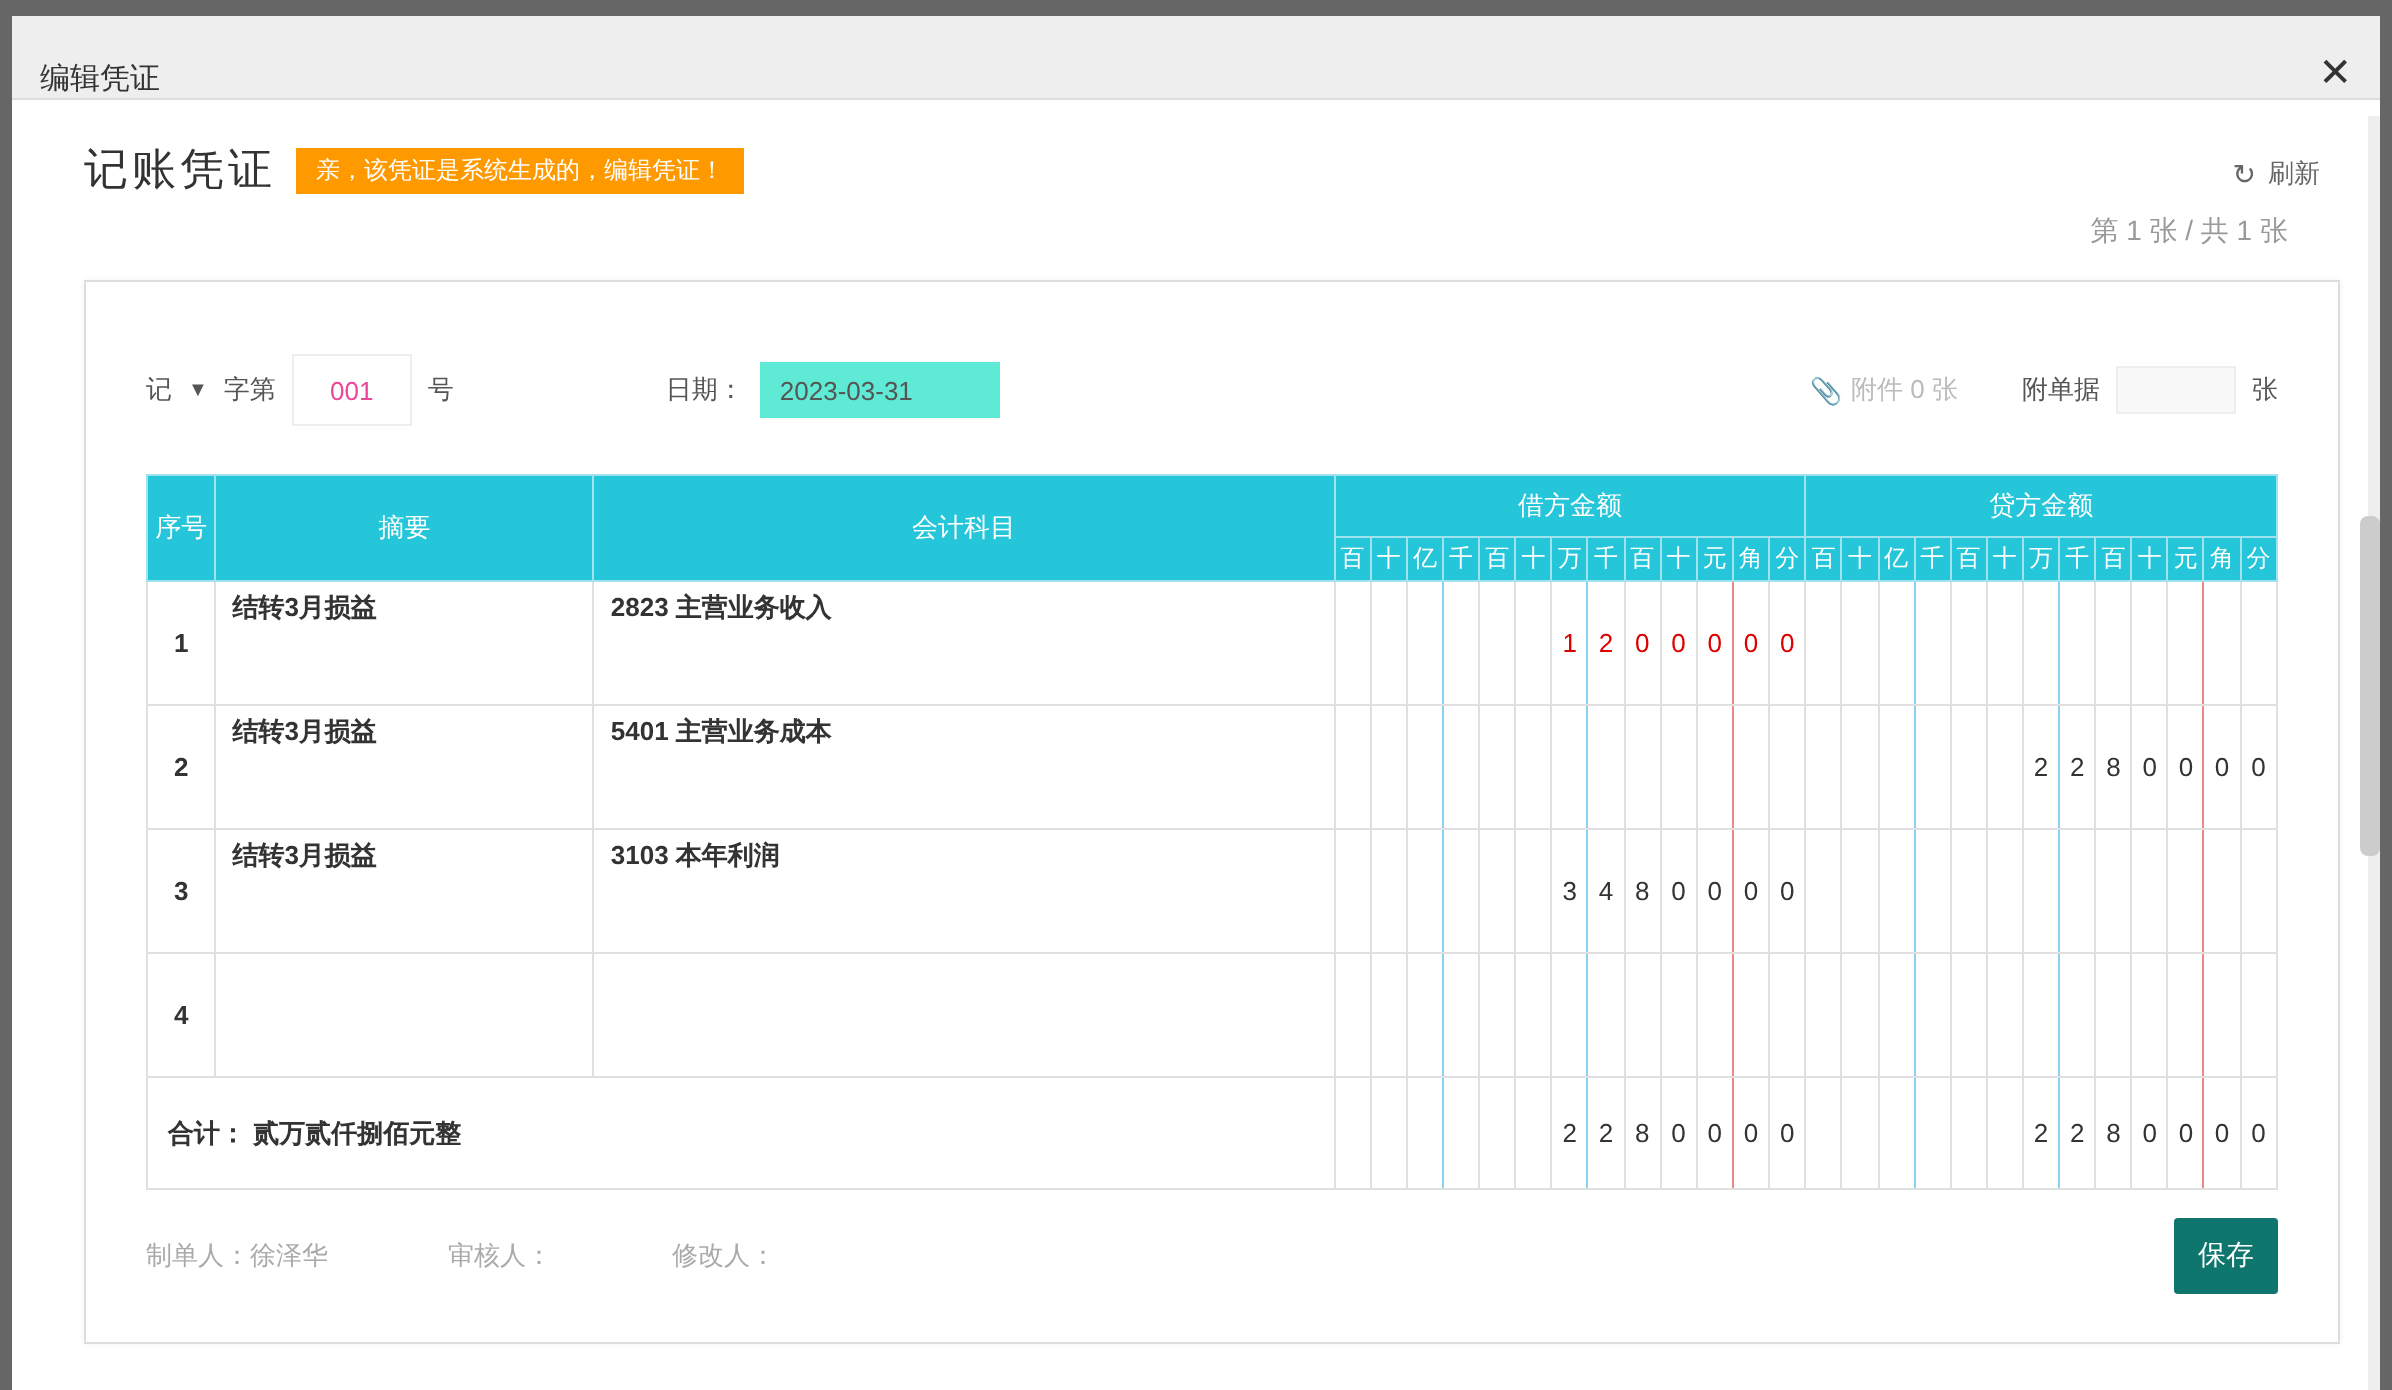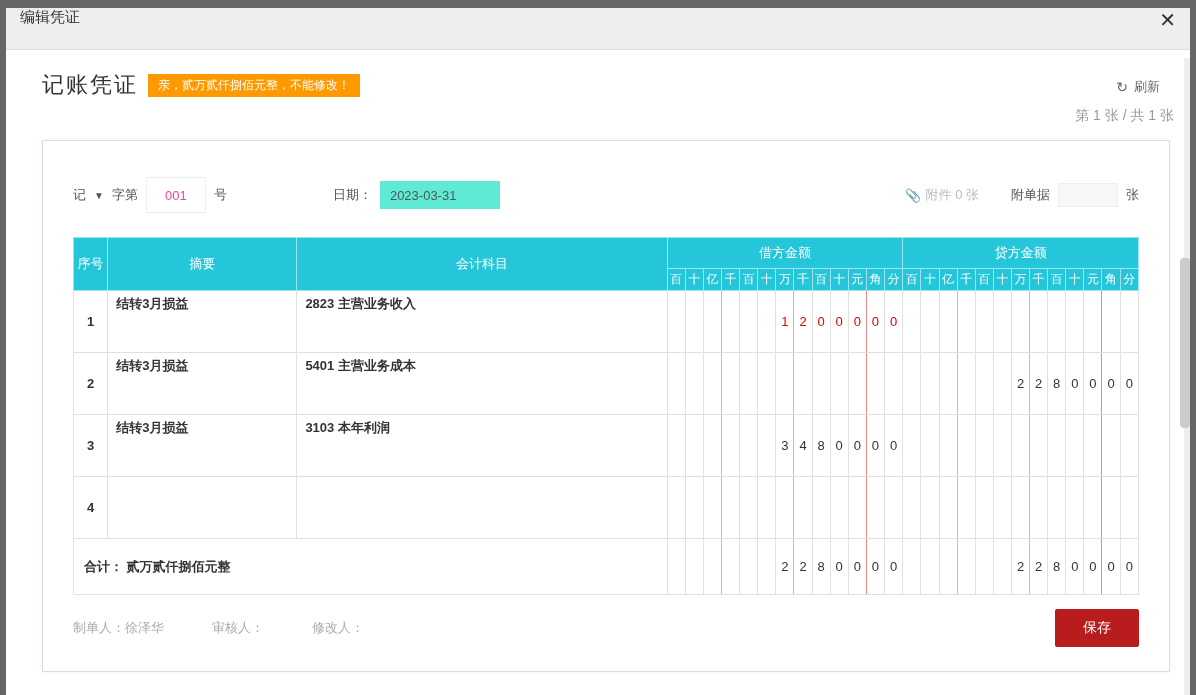--- a/index.html
+++ b/index.html
@@ -1,28 +1,28 @@
 <!DOCTYPE html>
 <html><head>
   <meta charset="utf-8">
   <style>
     * { margin: 0; padding: 0; box-sizing: border-box; }
     body { font-family: "Microsoft YaHei", Arial, sans-serif; background: #666; width: 1196px; height: 695px; overflow: hidden; position: relative; }
     .top-bar { height: 8px; background: #666; }
     .modal { background: #fff; margin: 0 6px; height: 687px; position: relative; }
-    .modal-header { background: #eee; height: 42px; display: flex; align-items: flex-start; justify-content: space-between; padding: 0 14px; border-bottom: 1px solid #ddd; gap: 17px; }
+    .modal-header { background: #eee; height: 42px; display: flex; align-items: flex-end; justify-content: space-between; padding: 0 14px; border-bottom: 1px solid #ddd; gap: 17px; }
     .modal-title { font-size: 15px; color: #333; }
     .close-btn { font-size: 20px; color: #333; cursor: pointer; background: none; border: none; }
     .content { padding: 20px 20px 0 36px; }
     .title-row { display: flex; align-items: center; gap: 10px; }
     .page-title { font-size: 22px; color: #333; font-weight: normal; letter-spacing: 2px; }
     .warning-tag { background: #f90; color: #fff; padding: 3px 10px; font-size: 12px; }
     .top-right { position: absolute; right: 30px; top: 70px; display: flex; align-items: center; gap: 6px; color: #666; font-size: 13px; cursor: pointer; }
     .refresh-icon { font-size: 14px; }
-    .pager-info { position: absolute; right: 16px; top: 99px; color: #999; font-size: 14px; }
+    .pager-info { position: absolute; right: 46px; top: 99px; color: #999; font-size: 14px; }
     .card { border: 1px solid #ddd; margin-top: 40px; padding: 36px 30px 24px; background: #fff; box-shadow: 0 0 4px rgba(0,0,0,0.05); }
     .form-row { display: flex; align-items: center; gap: 8px; font-size: 13px; color: #555; margin-bottom: 24px; }
     .form-row .seg { display: flex; align-items: center; gap: 8px; }
     .dropdown-lbl { display: flex; align-items: center; gap: 3px; cursor: pointer; }
     .caret { font-size: 10px; }
     .small-input { width: 60px; height: 36px; border: 1px solid #eee; text-align: center; font-size: 13px; color: #ec4899; }
     .date-input { width: 120px; height: 28px; background: #5eead4; border: none; padding: 0 10px; font-size: 13px; color: #555; }
     .spacer { flex: 1; }
     .attach-link { color: #bbb; font-size: 13px; display: flex; align-items: center; gap: 4px; cursor: pointer; }
     .attach-input { width: 60px; height: 24px; border: 1px solid #eee; background: #f8f8f8; }
@@ -31,41 +31,41 @@
     .voucher-table th.sub { font-size: 12px; padding: 2px 0; }
     .voucher-table td { border: 1px solid #e0e0e0; font-size: 13px; color: #333; vertical-align: middle; height: 62px; }
     .voucher-table td.seq { text-align: center; font-weight: bold; }
     .voucher-table td.summary, .voucher-table td.subject { padding: 4px 8px; vertical-align: top; font-weight: bold; font-size: 13px; }
     .digit-cell { width: 18px; text-align: center; font-family: Arial, sans-serif; font-size: 18px; padding: 0; border-left: 1px solid #e8e8e8; border-right: 1px solid #e8e8e8; }
     .digit-cell.b-blue { border-right: 1px solid #8dcff0; }
     .digit-cell.b-red { border-right: 1px solid #e88; }
     .digit-cell.red-text { color: #d00; }
     .total-row td { height: 56px; }
     .total-label { padding: 0 10px; font-size: 14px; font-weight: bold; }
-    .footer-row { display: flex; align-items: center; gap: 48px; margin-top: 14px; font-size: 13px; color: #aaa; }
+    .footer-row { display: flex; align-items: center; gap: 60px; margin-top: 14px; font-size: 13px; color: #aaa; }
     .footer-row .push { margin-left: auto; }
-    .save-btn { background: #b91c1c; color: #fff; border: none; padding: 10px 28px; font-size: 14px; cursor: pointer; border-radius: 2px; }
+    .save-btn { background: #0f766e; color: #fff; border: none; padding: 10px 12px; font-size: 14px; cursor: pointer; border-radius: 2px; }
     .scrollbar { position: absolute; right: 0; top: 50px; width: 6px; height: 640px; background: #eee; }
     .scrollbar-thumb { position: absolute; right: 0; top: 200px; width: 10px; height: 170px; background: #ccc; border-radius: 4px; }
     .col-seq{width:34px}.col-sum{width:188px}.col-sub{width:368px}.col-d{width:18px}
   </style>
 </head>
 <body>
 
 <div class="top-bar"></div>
 <div class="modal">
   <div class="modal-header">
     <span class="modal-title">编辑凭证</span>
     <button class="close-btn">✕</button>
   </div>
 
   <div class="content">
     <div class="title-row">
       <h1 class="page-title">记账凭证</h1>
-      <span class="warning-tag">亲，贰万贰仟捌佰元整，不能修改！</span>
+      <span class="warning-tag">亲，该凭证是系统生成的，编辑凭证！</span>
     </div>
     <div class="top-right">
       <span class="refresh-icon">↻</span>
       <span>刷新</span>
     </div>
     <div class="pager-info">第 1 张 / 共 1 张</div>
 
     <div class="card">
       <div class="form-row">
         <div class="seg dropdown-lbl">

